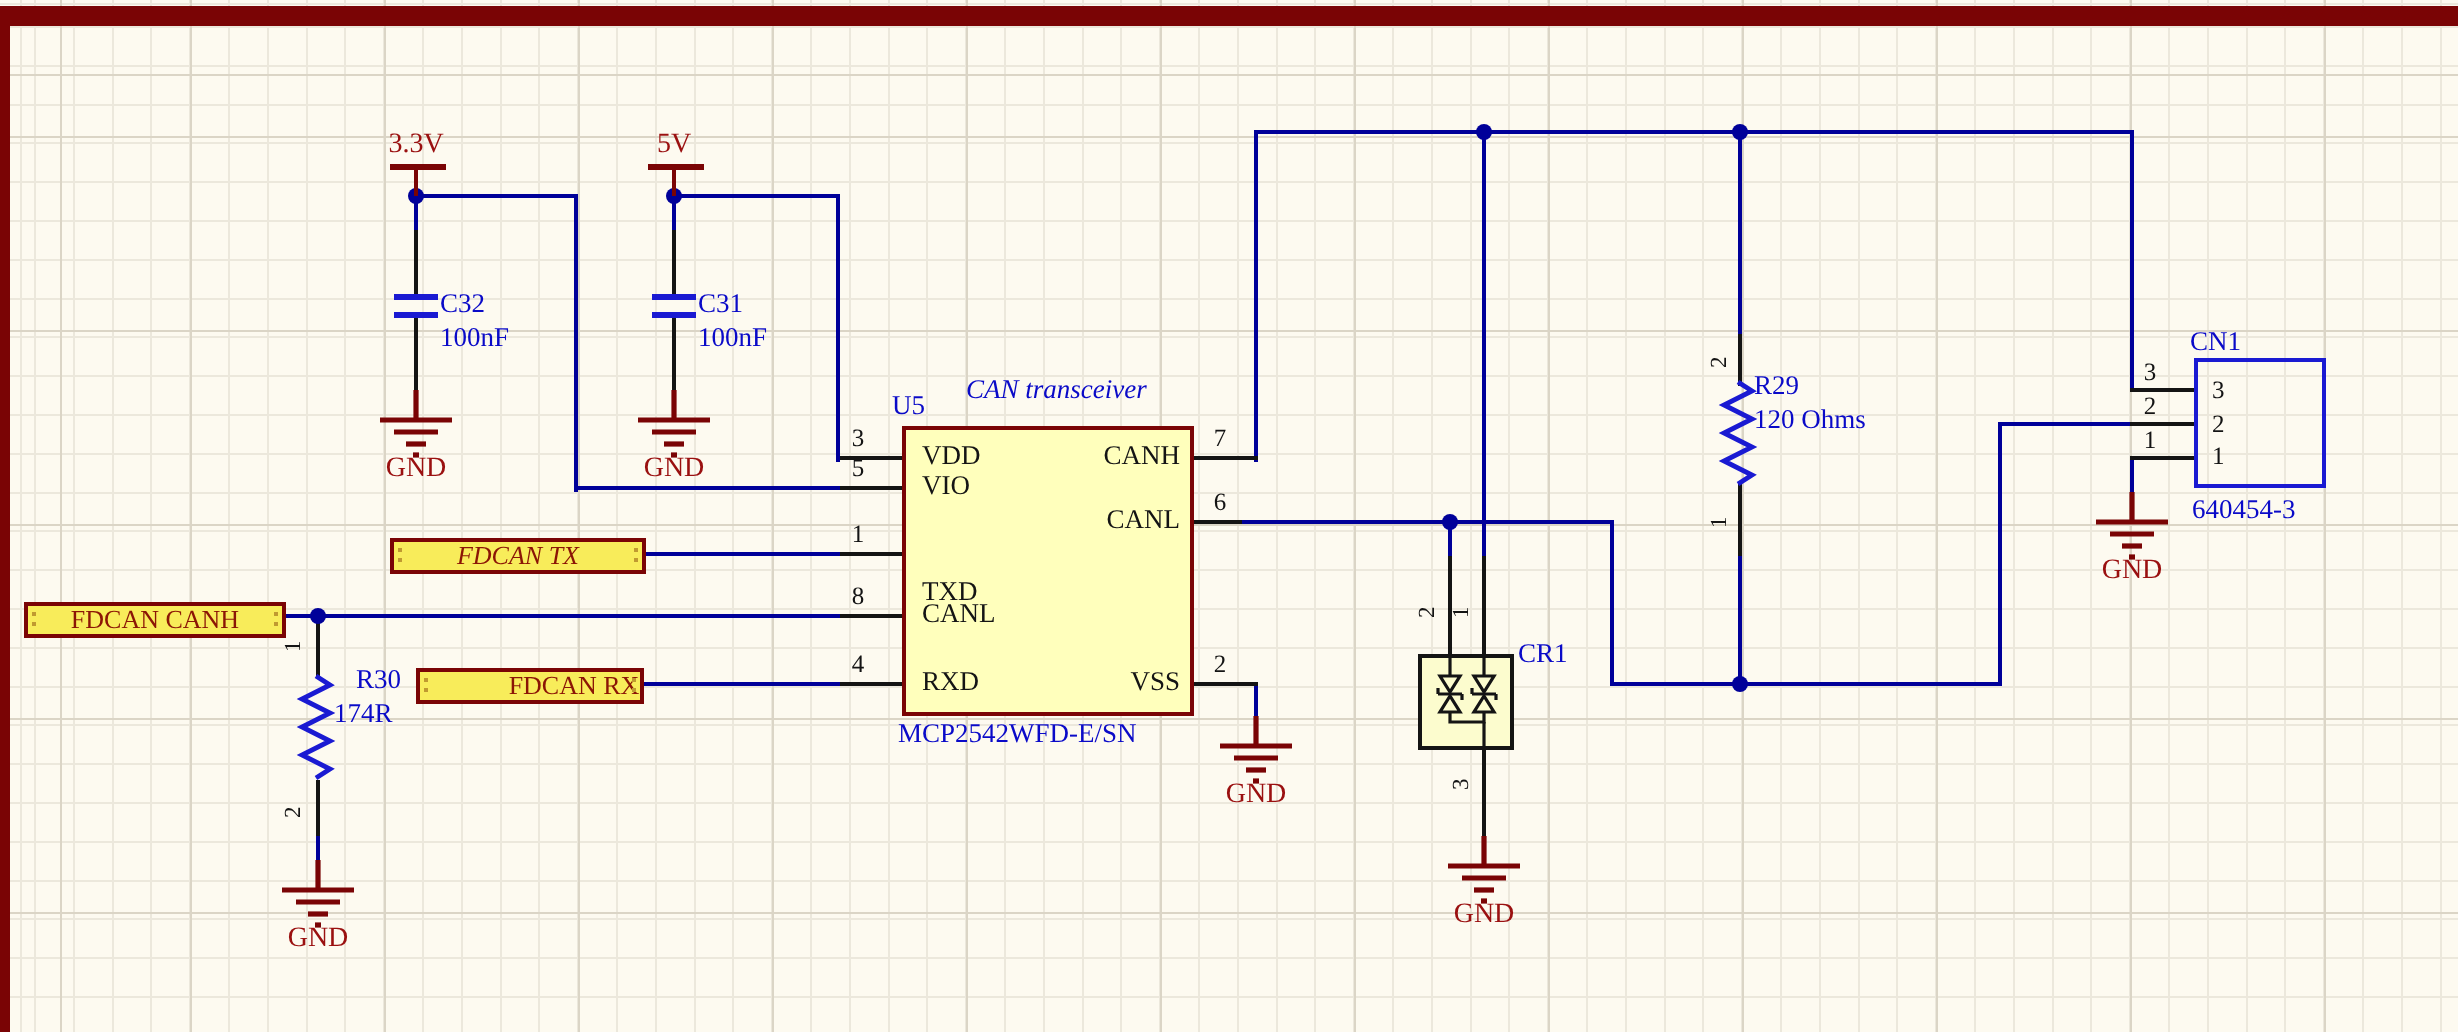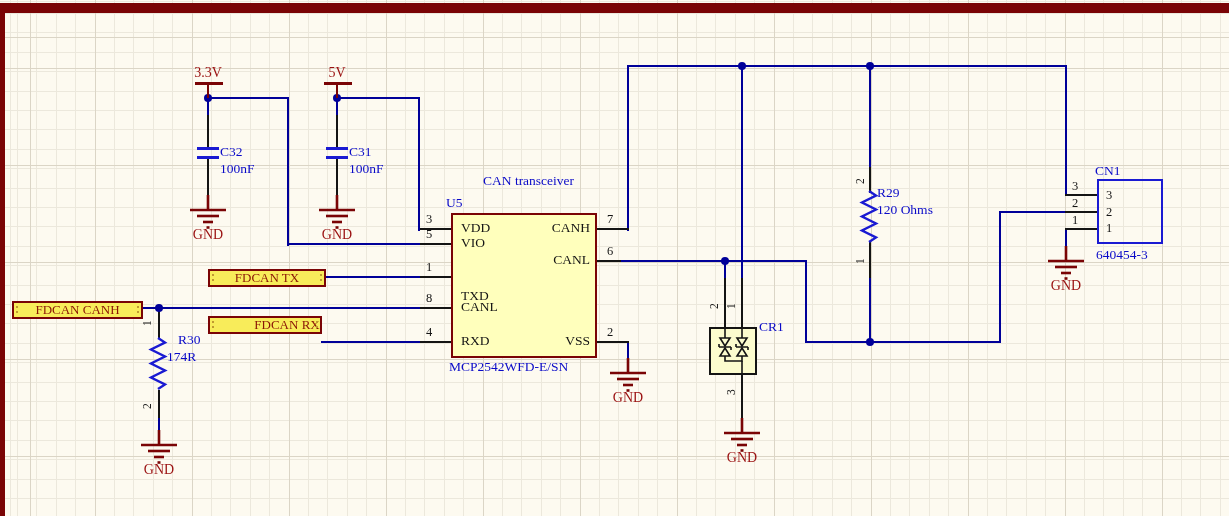--- a/index.html
+++ b/index.html
@@ -196,21 +196,21 @@
   <div class="rot" style="left:142px;top:396px;">2</div>
 
   <svg style="left:857px;top:190px;" width="24" height="54" viewBox="0 0 24 54">
     <polyline points="12,1 19,5.5 5,12.5 19,19.5 5,26.5 19,33.5 5,40.5 19,47.5 12,52" fill="none" stroke="#1A1AD2" stroke-width="2.4"></polyline>
   </svg>
   <div class="tb" style="left:877px;top:186px;">R29</div>
   <div class="tb" style="left:877px;top:203px;">120 Ohms</div>
   <div class="rot" style="left:855px;top:171px;">2</div>
   <div class="rot" style="left:855px;top:251px;">1</div>
 
-  <div class="tb" style="left:483px;top:174px;">CAN transceiver</div>
+  <div class="tb" style="left:483px;top:188px;font-style:italic;">CAN transceiver</div>
   <div class="tb" style="left:446px;top:196px;">U5</div>
   <div class="body-u5" style="left:451px;top:213px;width:146px;height:145px;"></div>
   <div class="tb" style="left:449px;top:360px;">MCP2542WFD-E/SN</div>
 
   <div class="pname" style="left:461px;top:221px;">VDD</div>
   <div class="pname" style="left:461px;top:236px;">VIO</div>
   <div class="pname" style="left:461px;top:269px;margin-top:20px;">TXD</div>
   <div class="pname" style="left:461px;top:300px;">CANL</div>
   <div class="pname" style="left:461px;top:334px;">RXD</div>
   <div class="pname rname" style="left:505px;top:221px;">CANH</div>
@@ -219,27 +219,27 @@
 
   <div class="pnum" style="left:417px;top:213px;">3</div>
   <div class="pnum" style="left:417px;top:228px;">5</div>
   <div class="pnum" style="left:417px;top:261px;">1</div>
   <div class="pnum" style="left:417px;top:292px;">8</div>
   <div class="pnum" style="left:417px;top:326px;">4</div>
   <div class="pnum" style="left:598px;top:213px;">7</div>
   <div class="pnum" style="left:598px;top:245px;">6</div>
   <div class="pnum" style="left:598px;top:326px;">2</div>
 
-  <div class="port" style="left:208px;top:269px;width:118px;">
+  <div class="port" style="left:195px;top:269px;width:128px;font-style:italic;">
     <span>FDCAN TX</span>
   </div>
   <div class="port" style="left:12px;top:301px;width:131px;">
     <span>FDCAN CANH</span>
   </div>
-  <div class="port" style="left:208px;top:316px;width:114px;padding-left:44px;">
+  <div class="port" style="left:208px;top:334px;width:114px;padding-left:44px;">
     <span>FDCAN RX</span>
   </div>
 
   <svg style="left:709px;top:327px;" width="48" height="48" viewBox="0 0 48 48">
     <rect x="1" y="1" width="46" height="46" fill="#FCFCCE" stroke="#141414" stroke-width="2"></rect>
     <g stroke="#141414" stroke-width="1.6" fill="none">
       <line x1="16" y1="2" x2="16" y2="11"></line>
         <line x1="33" y1="2" x2="33" y2="11"></line>
       <path d="M11 11 L21 11 L16 19 Z"></path>
         <path d="M11 29 L21 29 L16 21 Z"></path>

